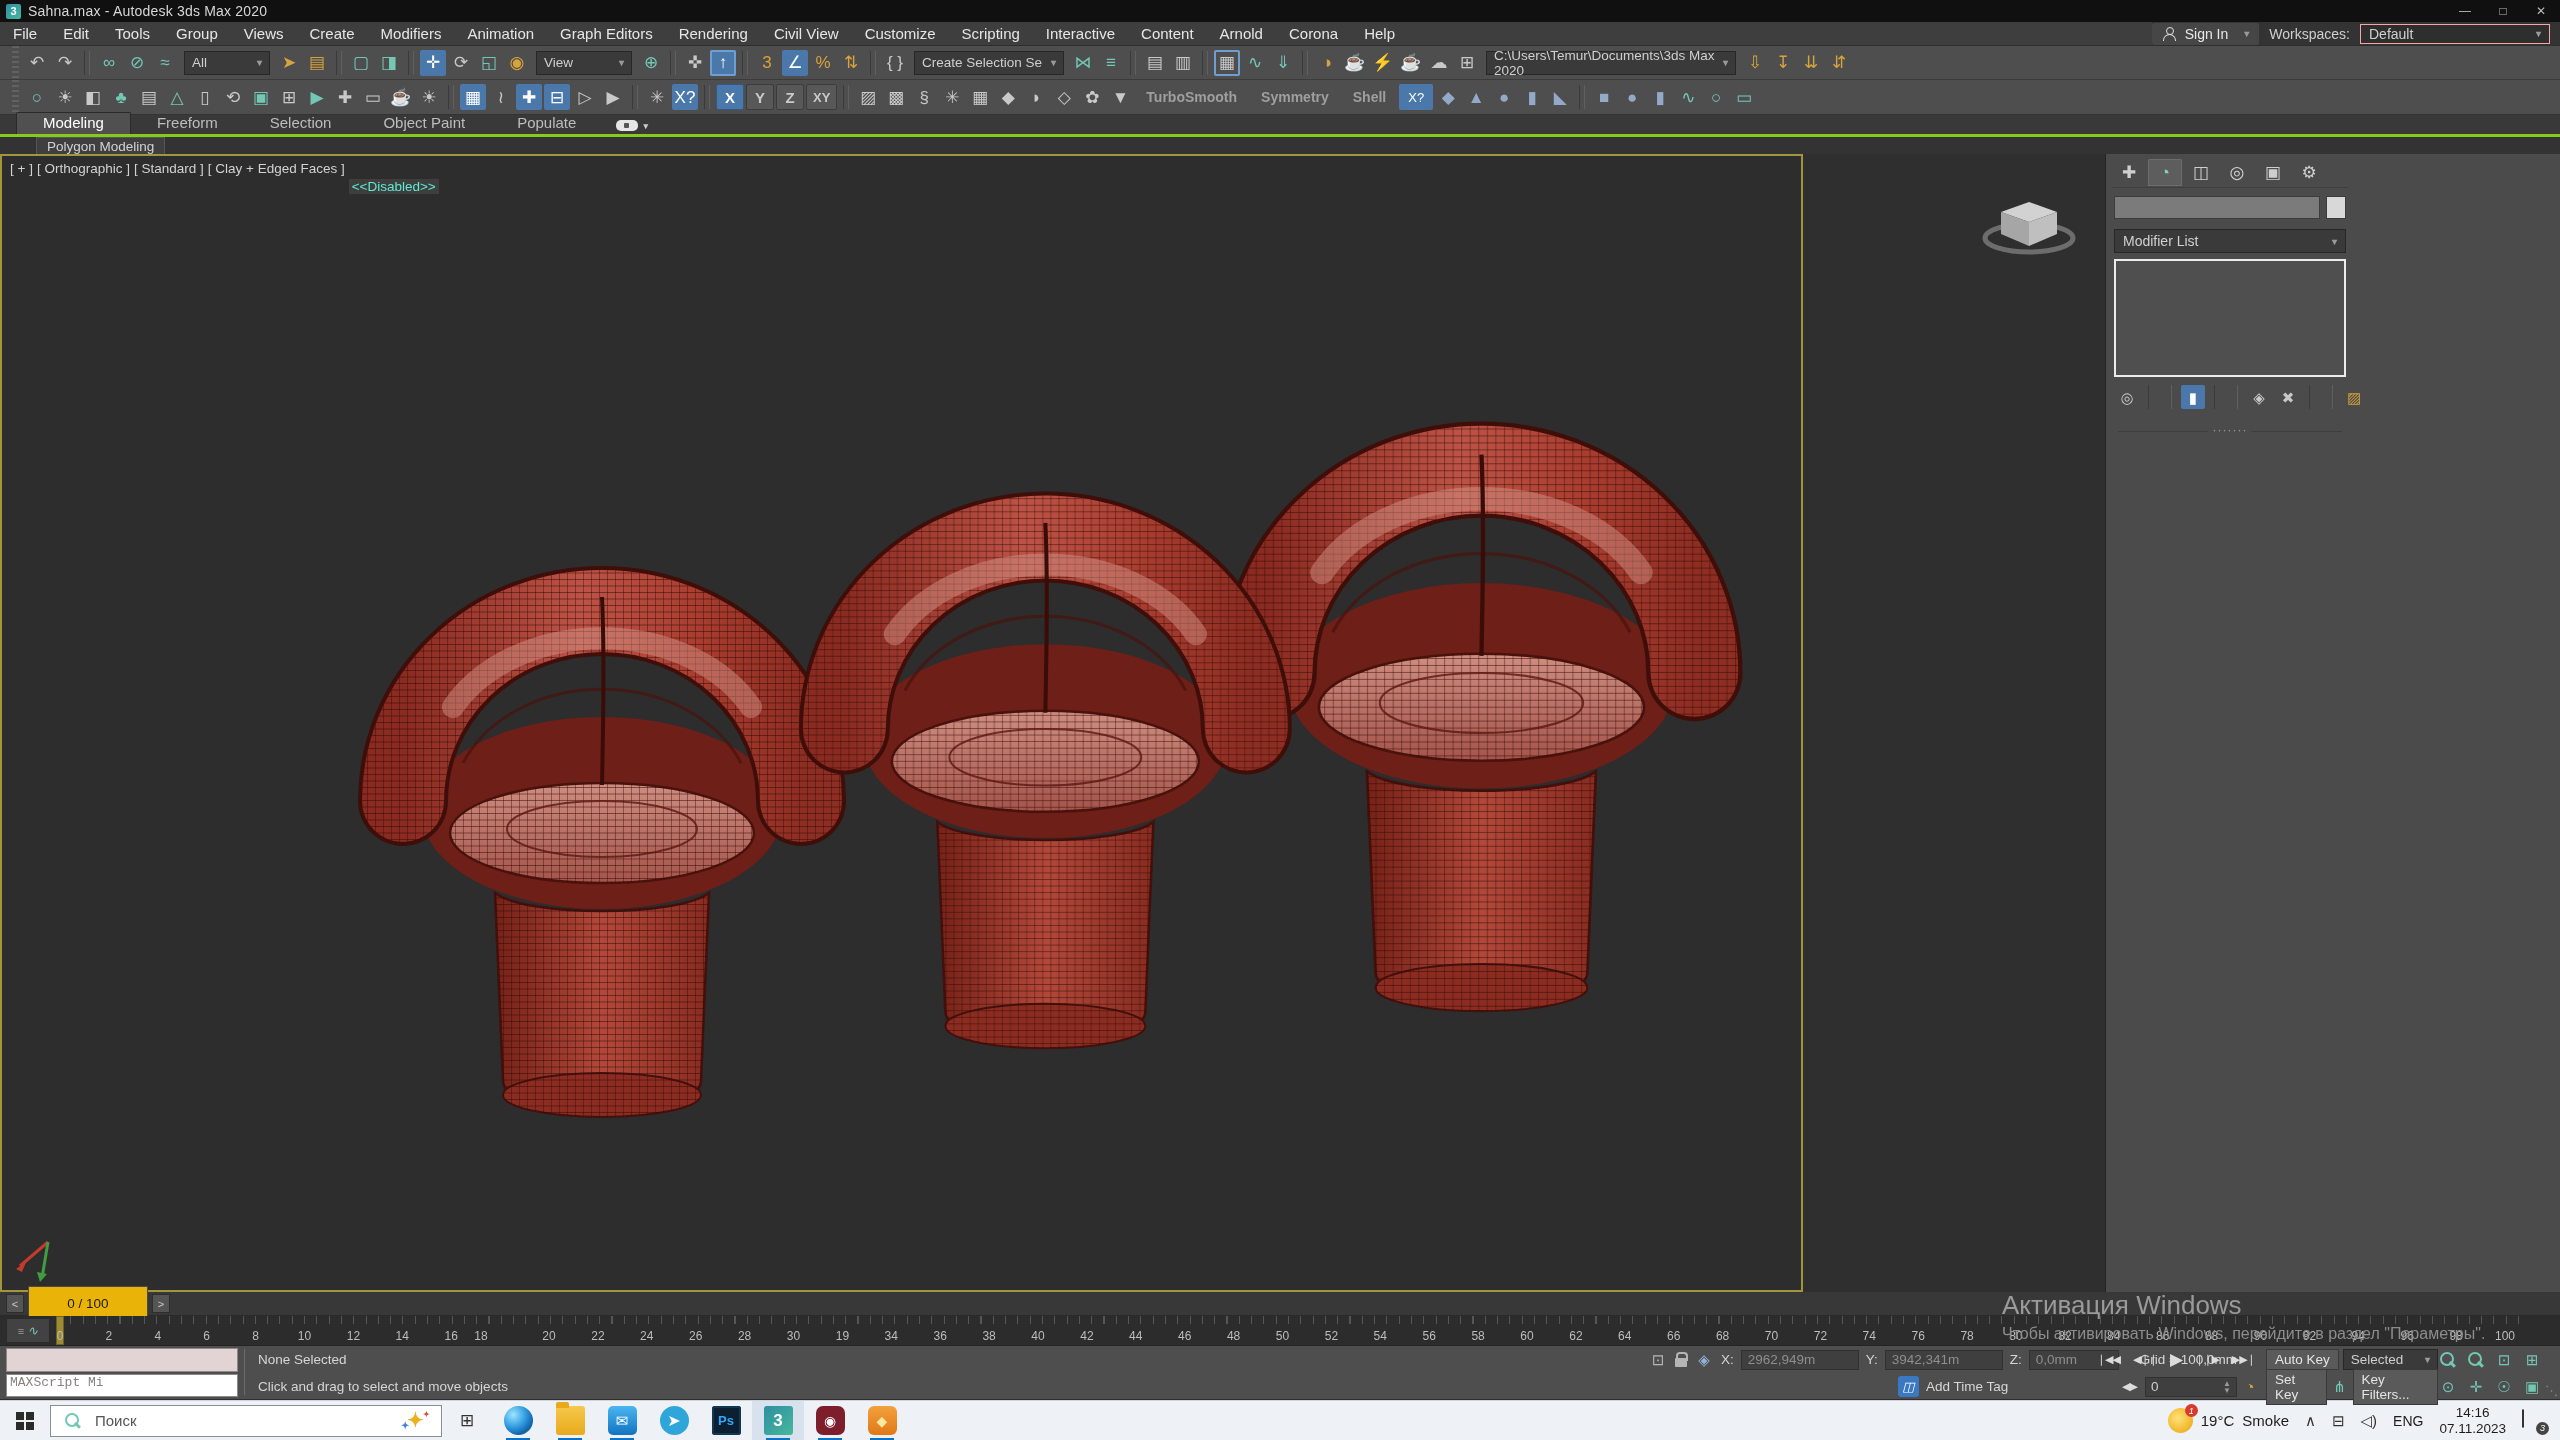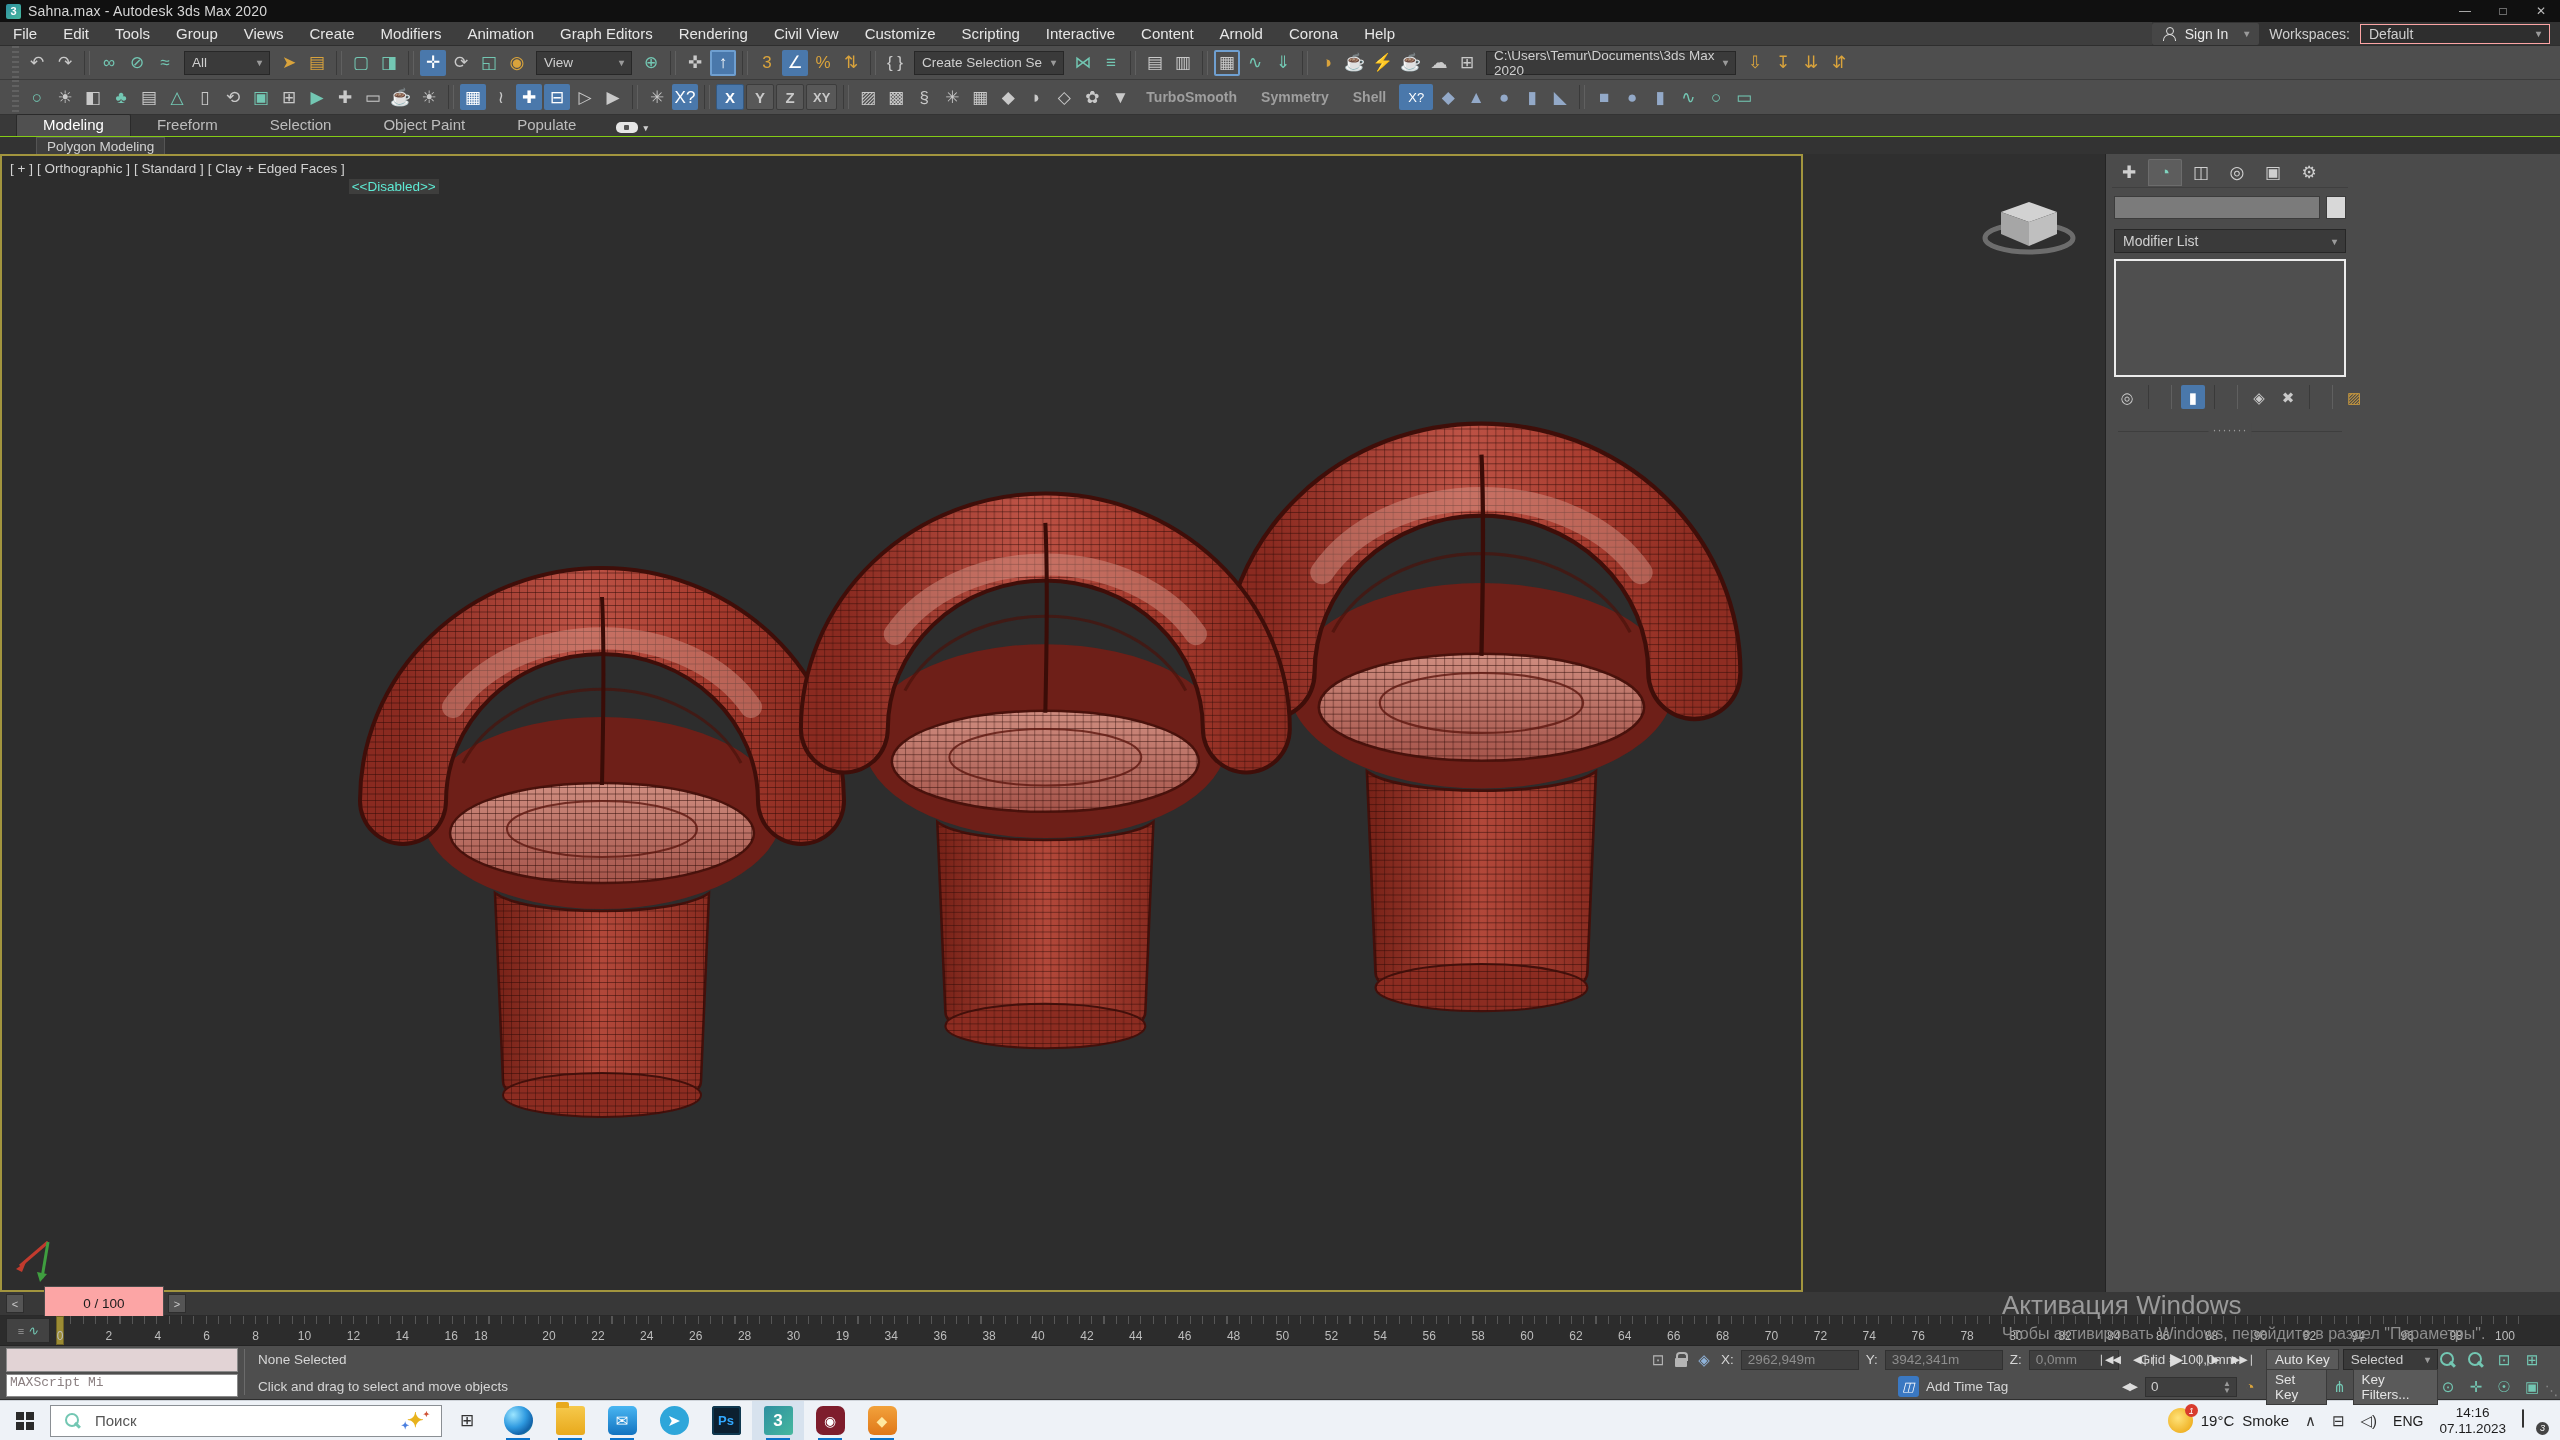--- a/index.html
+++ b/index.html
@@ -57,21 +57,21 @@
   .dd { height:24px; background:#3a3a3a; border:1px solid #272727; color:#cfcfcf; font-size:13.5px;
     display:flex; align-items:center; padding:0 7px; margin:0 5px; flex:none; }
   .dd.w-all { width:86px; }
   .dd.w-view { width:96px; }
   .dd.w-selset { width:150px; }
   .dd.w-path { width:250px; }
   .tlabel { color:#9f9f9f; font-size:14px; padding:0 12px;font-weight:bold; }
 
   
   .ribbontabs { height:22px; background:#393939; display:flex; align-items:flex-end; padding-left:16px;
-    border-bottom:1px solid #84cc16; }
+    border-bottom:3px solid #84cc16; }
   .rtab { color:#bdbdbd; font-size:15px; padding:1px 26px 3px; }
   .rtab.on { background:#505050; color:#fff; border:1px solid #2a2a2a; border-bottom:none; border-radius:2px 2px 0 0; }
   .ribbon-collapse { display:flex; align-items:center; gap:5px; margin-left:14px; padding-bottom:3px; }
   .pill { width:22px; height:11px; background:#e6e6e6; border-radius:5px; position:relative; }
   .pill::after { content:""; position:absolute; left:8px; top:3px; width:5px; height:5px; background:#555; border-radius:1px; }
   .ribbon-collapse b { color:#cfcfcf; font-size:9px; }
   .ribbonpanel { height:17px; background:#333; display:flex; }
   .ribbonpanel .ptab { margin-left:36px; background:#3f3f3f; border:1px solid #555; border-bottom:none;
     color:#d2d2d2; font-size:13.5px; padding:0 10px; display:flex; align-items:center; }
 
@@ -104,22 +104,22 @@
   .cp-stacktools .tbi { width:24px; height:24px; font-size:15px; }
   .cp-divider { margin:22px 6px 0 6px; border-top:1px solid #3e3e3e; position:relative; height:10px; }
   .cp-divider::after { content:"·······"; position:absolute; top:-9px; left:50%; transform:translateX(-50%);
     color:#9a9a9a; background:#4b4b4b; padding:0 4px; font-size:12px; letter-spacing:1px; }
 
   
   .timeslider { height:24px; background:#383838; display:flex; align-items:center; border-bottom:1px solid #2a2a2a;
     position:relative; }
   .ts-btn { width:18px; height:19px; background:#555; border:1px solid #2e2e2e; color:#ccc; font-size:11px;
     display:flex; align-items:center; justify-content:center; margin-left:6px; }
-  .ts-frame { width:120px; height:36px; background:#fca5a5; border:1px solid #4a4a4a; color:#1c1c1c;
-    font-size:13.5px; display:flex; align-items:center; justify-content:center; margin-left:20px; }
+  .ts-frame { width:120px; height:36px; background:#eab308; border:1px solid #4a4a4a; color:#1c1c1c;
+    font-size:13.5px; display:flex; align-items:center; justify-content:center; margin-left:4px; }
   .ts-btn.next { margin-left:4px; }
   .trackruler { height:30px; background:#2c2c2c; position:relative; border-bottom:1px solid #242424; }
   .trackruler::before { content:""; position:absolute; left:58px; right:40px; top:0; height:8px;
     background:repeating-linear-gradient(90deg,#565656 0 1px,transparent 1px 12.3px); }
   .mini-curve { position:absolute; left:6px; top:2px; width:44px; height:25px; background:#424242;
     border:1px solid #2a2a2a; display:flex; align-items:center; justify-content:center; gap:3px; }
   .mini-curve .bars { color:#9a9a9a; font-size:11px; }
   .mini-curve .wave { color:#73c7b3; font-size:13px; }
   .tick { position:absolute; bottom:2px; transform:translateX(-50%); color:#bdbdbd; font-size:12px; }
   .playhead { position:absolute; left:56px; top:0; width:8px; height:100%; background:#9b8b33; border:1px solid #6d6124; }

